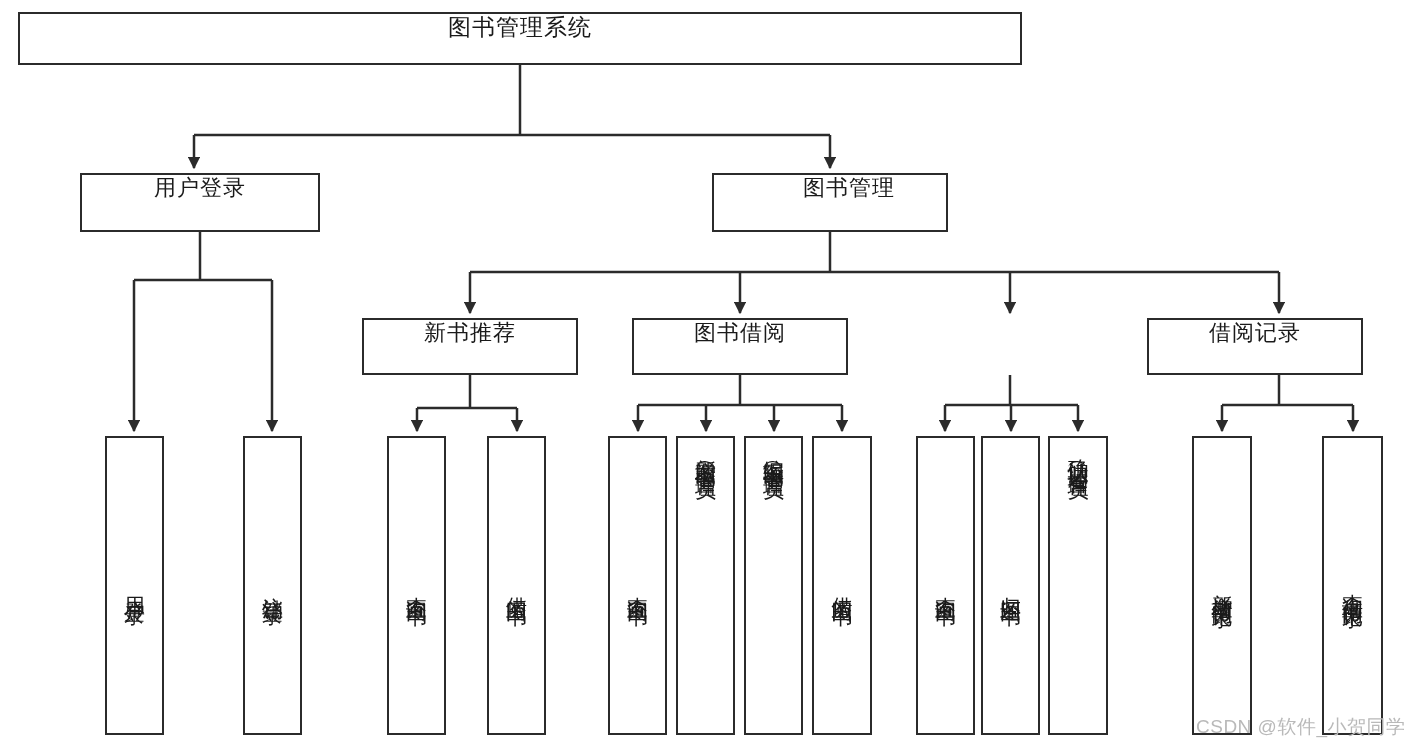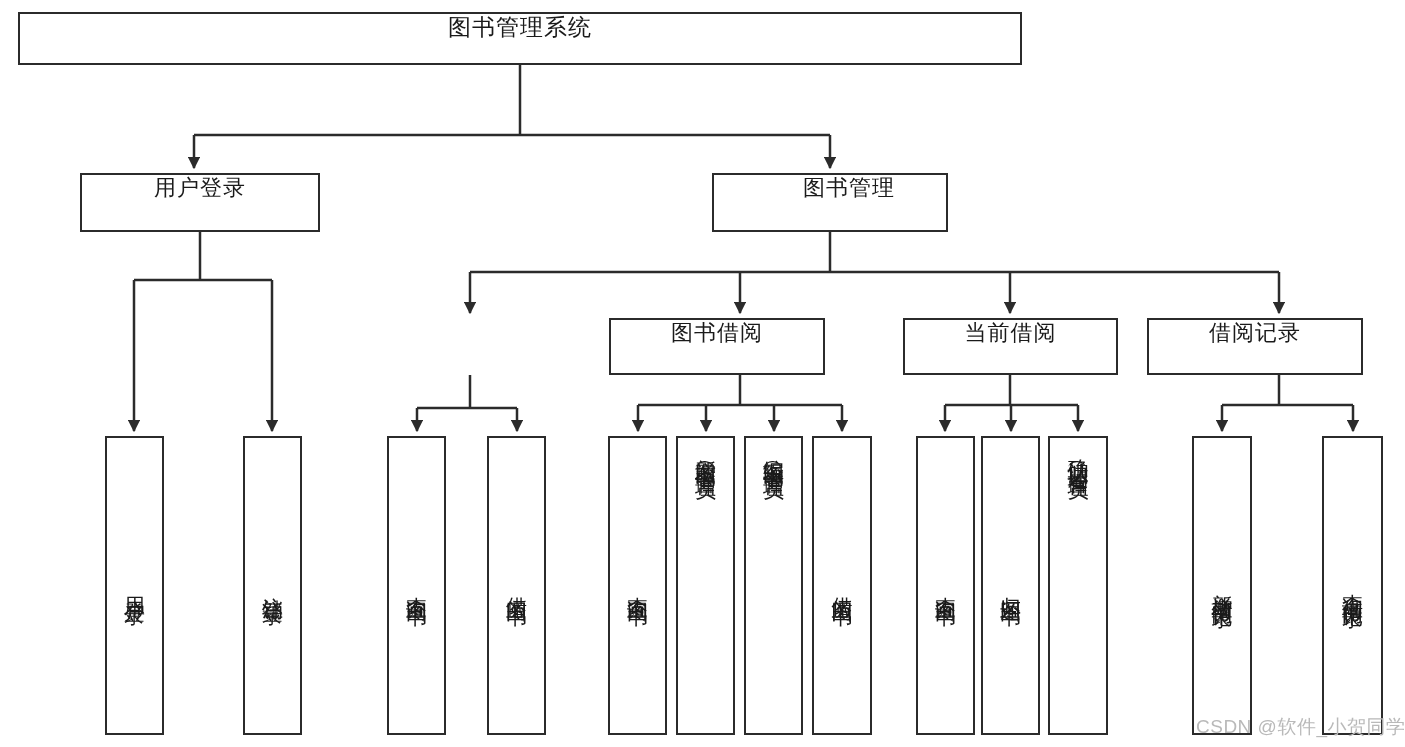--- a/index.html
+++ b/index.html
@@ -128,25 +128,25 @@
     <span>图书管理系统</span>
   </div>
 
   <div class="node horiz" style="left:80px; top:173px; width:240px; height:59px;">
     <span>用户登录</span>
   </div>
   <div class="node horiz" style="left:712px; top:173px; width:236px; height:59px;padding-left:38px;">
     <span>图书管理</span>
   </div>
 
-  <div class="node horiz" style="left:609px; top:318px; width:216px; height:57px;">
+  <div class="node horiz" style="left:362px; top:318px; width:216px; height:57px;">
+    <span>新书推荐</span>
+  </div>
+  <div class="node horiz" style="left:632px; top:318px; width:216px; height:57px;">
     <span>图书借阅</span>
-  </div>
-  <div class="node horiz" style="left:903px; top:318px; width:215px; height:57px;">
-    <span>当前借阅</span>
   </div>
   <div class="node horiz" style="left:1147px; top:318px; width:216px; height:57px;">
     <span>借阅记录</span>
   </div>
 
   <div class="node vert centered" style="left:105px; top:436px; width:59px; height:299px;">
     <span class="vlabel">用户登录</span>
   </div>
   <div class="node vert centered" style="left:243px; top:436px; width:59px; height:299px;">
     <span class="vlabel">注销登录</span>

